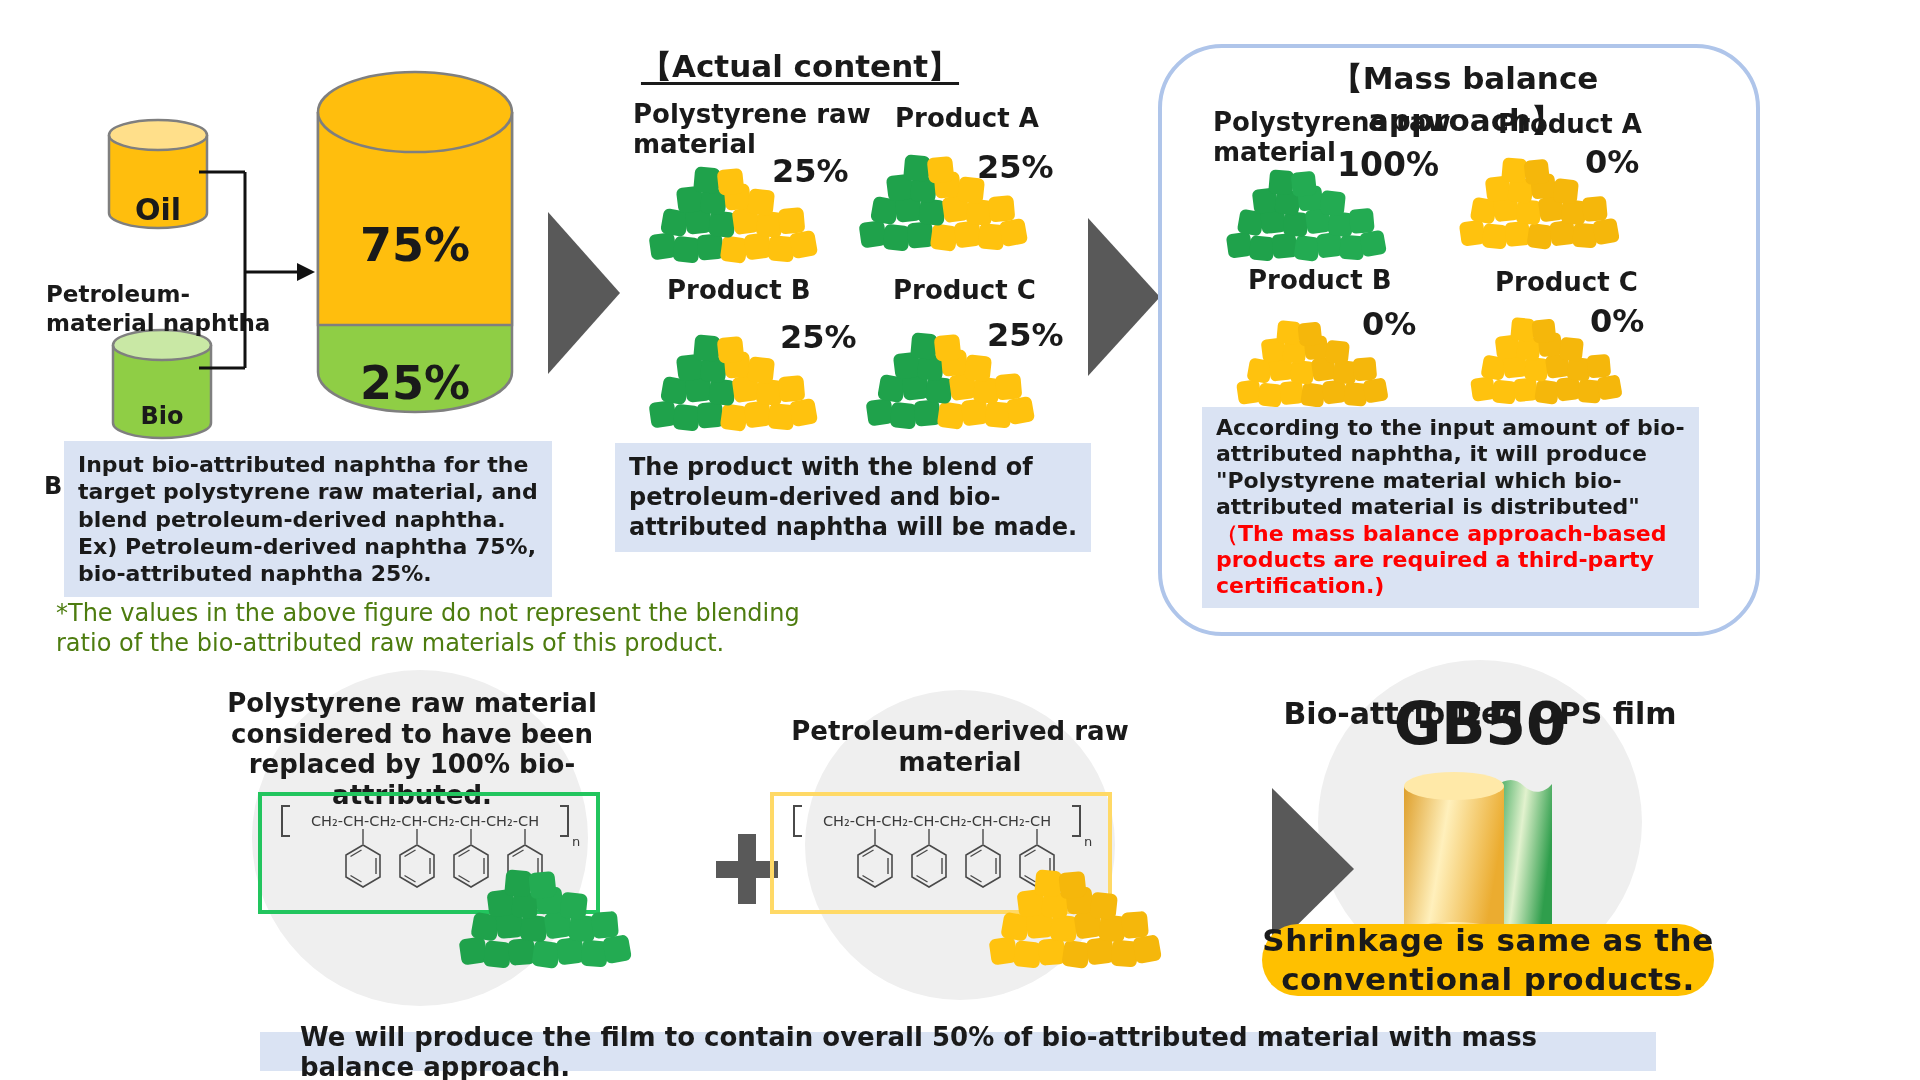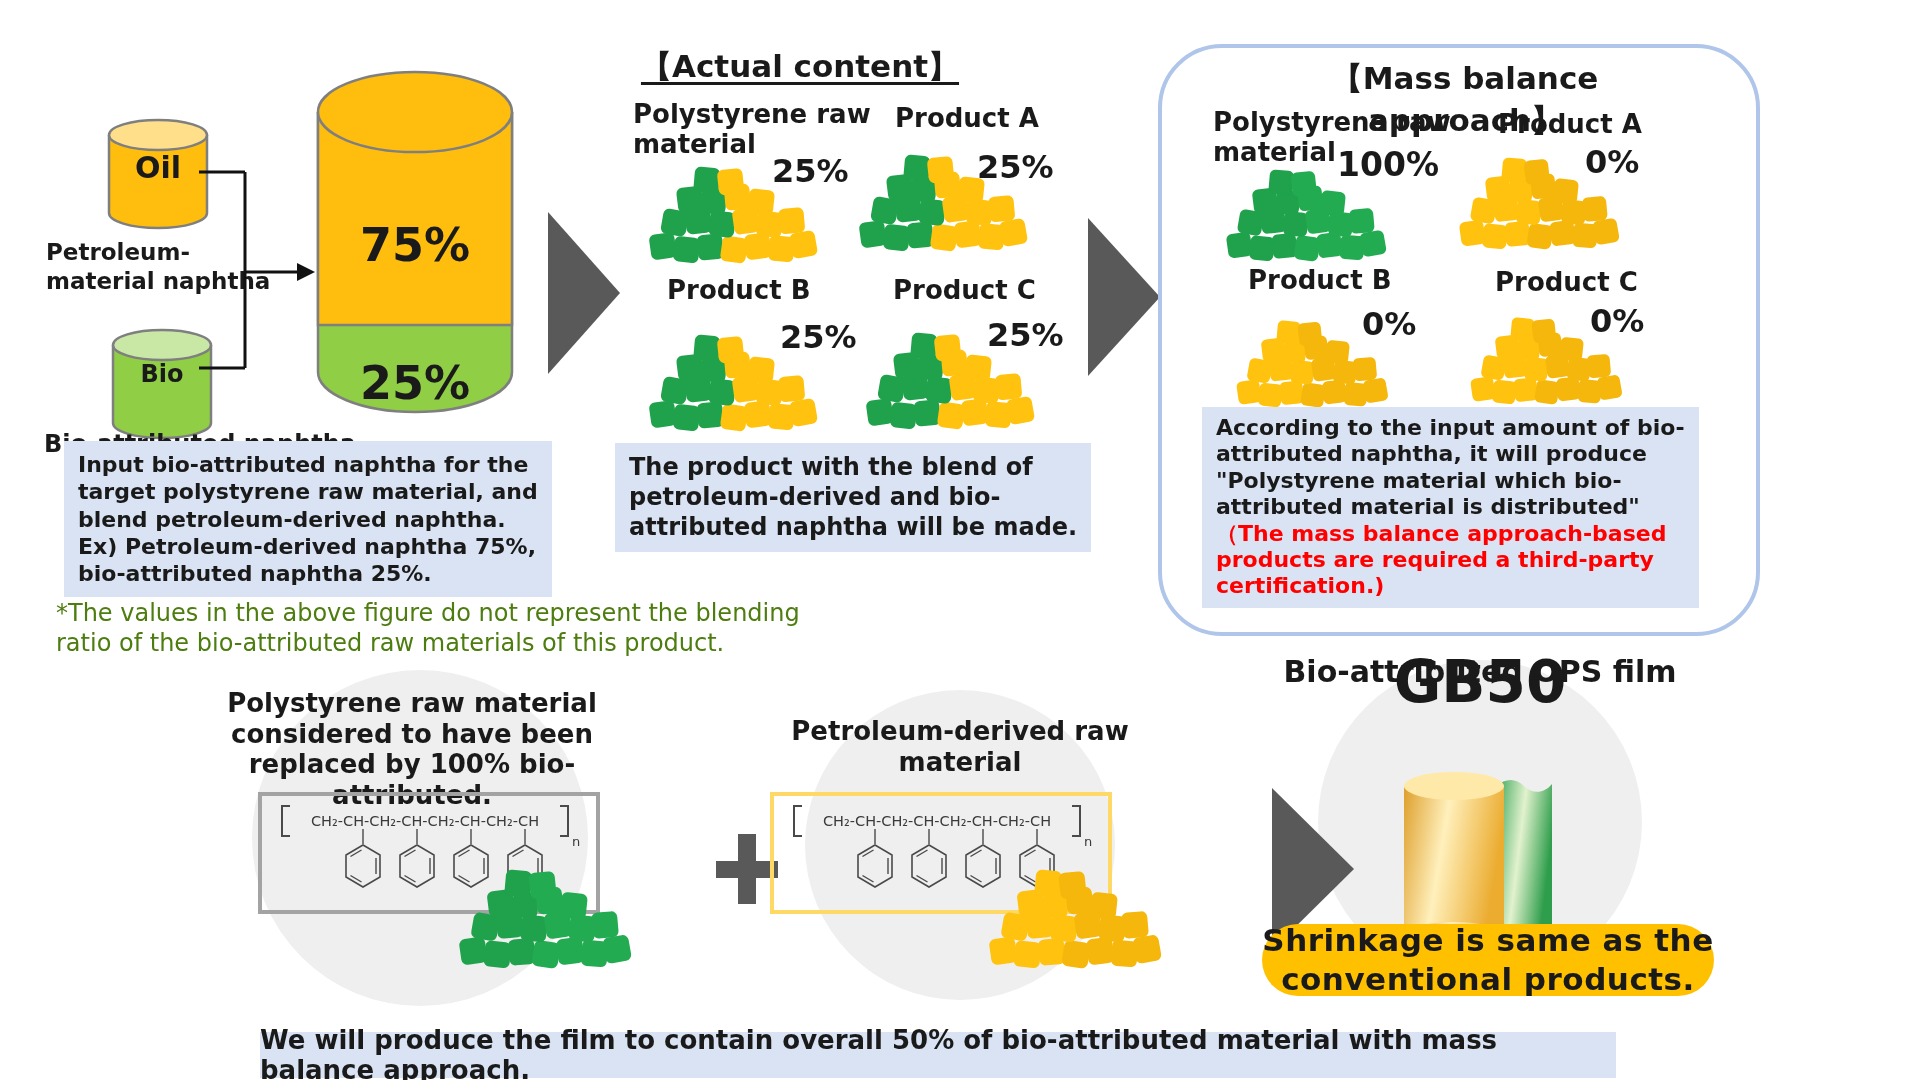--- a/index.html
+++ b/index.html
@@ -1,36 +1,36 @@
 <!DOCTYPE html>
 <html><head>
 <meta charset="utf-8">
 <style>
   html,body{margin:0;padding:0;background:#fff;}
   #stage{position:relative;width:1920px;height:1080px;background:#fff;overflow:hidden;
          font-family:"DejaVu Sans","Liberation Sans",sans-serif;color:#1a1a1a;}
   .abs{position:absolute;}
-  .b{font-weight:700;}
+  .b{font-weight:700;margin-top:42px;}
   .pre{white-space:pre-line;}
   .ctr{text-align:center;}
   .note{background:#DAE3F3;padding:10px 14px;font-weight:700;line-height:1.24;}
   .pct-big{font-size:46px;font-weight:700;text-align:center;}
   .pct{font-size:32px;font-weight:700;}
   .lbl{font-size:26px;font-weight:700;line-height:1.15;}
   .hdr{font-size:31px;font-weight:700;}
   .circle{border-radius:50%;background:#EFEFEF;}
   .pile{--c1:#1FA24B;--c2:#FFC20E;}
   .pile-mixed{--c1:#1FA24B;--c2:#FFC20E;}
   .pile-green{--c1:#1FA24B;--c2:#23AB52;}
   .pile-yellow{--c1:#FFC20E;--c2:#F5B70B;}
   .panel{border:4px solid #AFC5EA;border-radius:64px;}
   .plus{width:62px;height:70px;}
   .plus::before{content:"";position:absolute;left:0;top:27px;width:62px;height:17px;background:#595959;}
   .plus::after{content:"";position:absolute;left:22px;top:0;width:18px;height:70px;background:#595959;}
-  .chembox{border:4px solid #a3a3a3;background:transparent;}
+  .chembox{border:4px solid #22c55e;background:transparent;}
   .chembox.yellow{border-color:#FFD966;}
   .pill{background:#FFC000;border-radius:38px;display:flex;align-items:center;justify-content:center;
         font-weight:700;font-size:31px;letter-spacing:0.5px;text-align:center;line-height:1.25;}
   .banner{background:#DAE3F3;display:flex;align-items:center;justify-content:center;
           font-weight:700;font-size:26px;}
   .red{color:#FF0000;}
   .underl{text-decoration:underline;text-decoration-thickness:3px;text-underline-offset:5px;}
 </style>
 </head>
 <body>
@@ -261,15 +261,15 @@
     </defs>
     <path d="M94,16 c10,-8 20,-8 28,0 c8,8 20,8 28,-2 L150,170 L94,170 Z" fill="url(#gg)"></path>
     <rect x="2" y="16" width="100" height="150" fill="url(#gy)"></rect>
     <ellipse cx="52" cy="166" rx="50" ry="14" fill="url(#gy)"></ellipse>
     <ellipse cx="52" cy="16" rx="50" ry="14" fill="#FFE9A8"></ellipse>
   </svg>
 
   <div class="abs pill pre" style="left:1262px;top:924px;width:452px;height:72px;">Shrinkage is same as the
 conventional products.</div>
 
-  <div class="abs banner" style="left:260px;top:1032px;width:1356px;height:46px;">We will produce the film to contain overall 50% of bio-attributed material with mass balance approach.</div>
+  <div class="abs banner" style="left:260px;top:1032px;width:1356px;height:39px;padding-left:40px;">We will produce the film to contain overall 50% of bio-attributed material with mass balance approach.</div>
 
 </div>
 
 </body></html>

